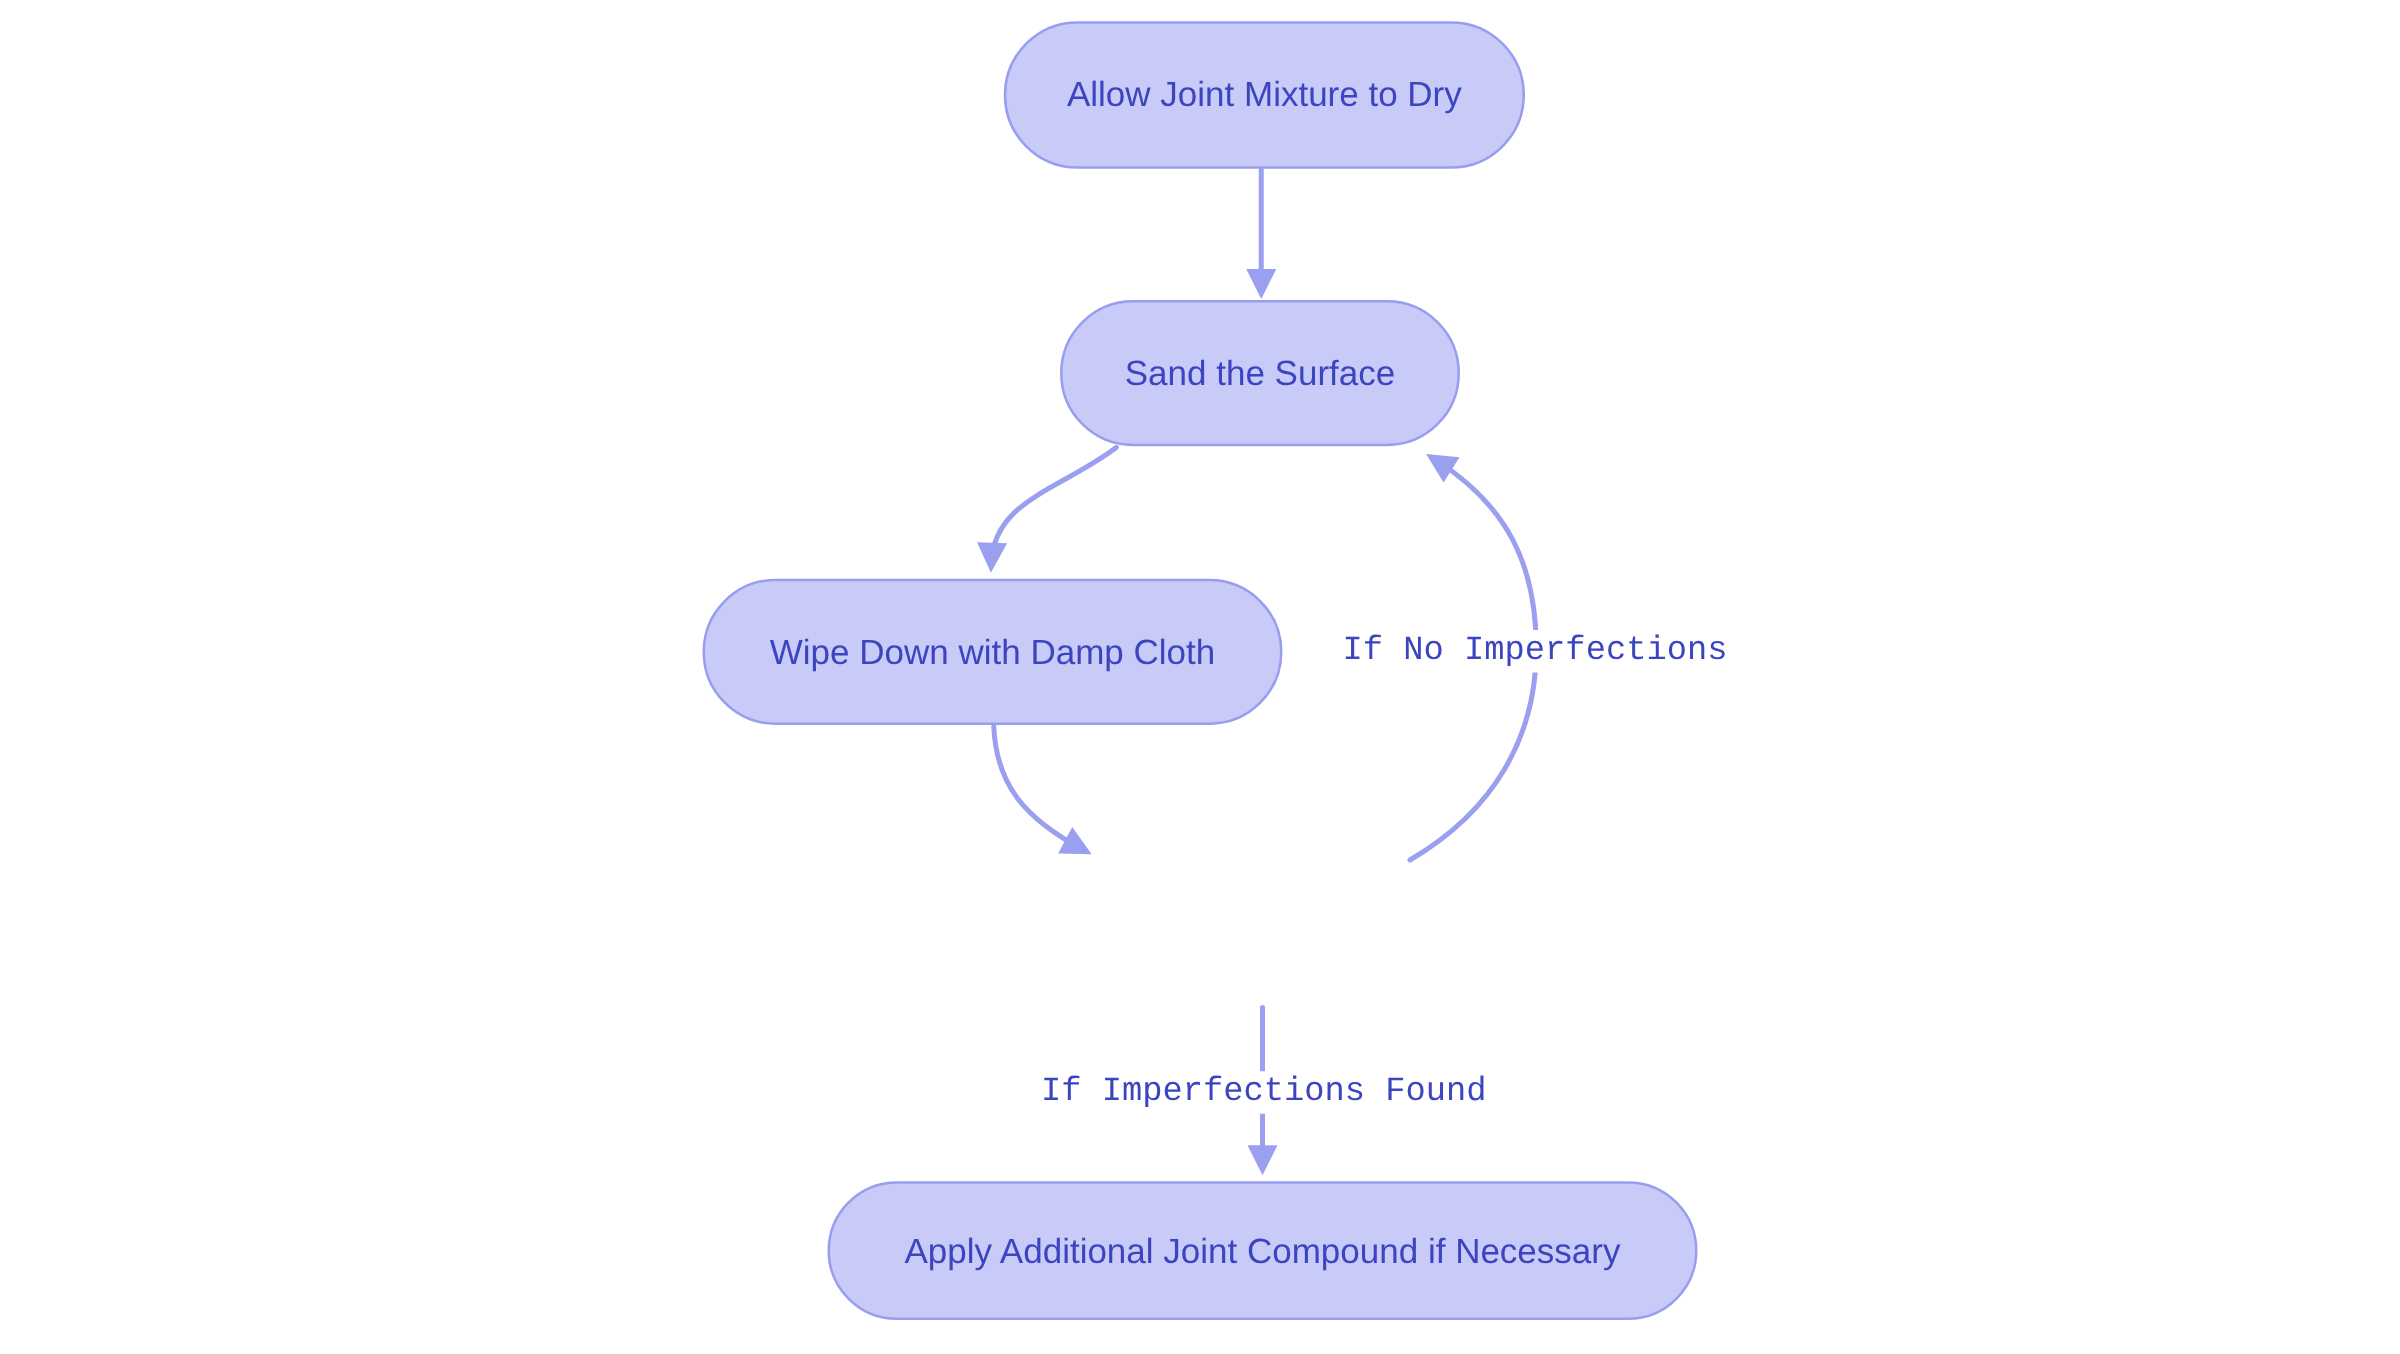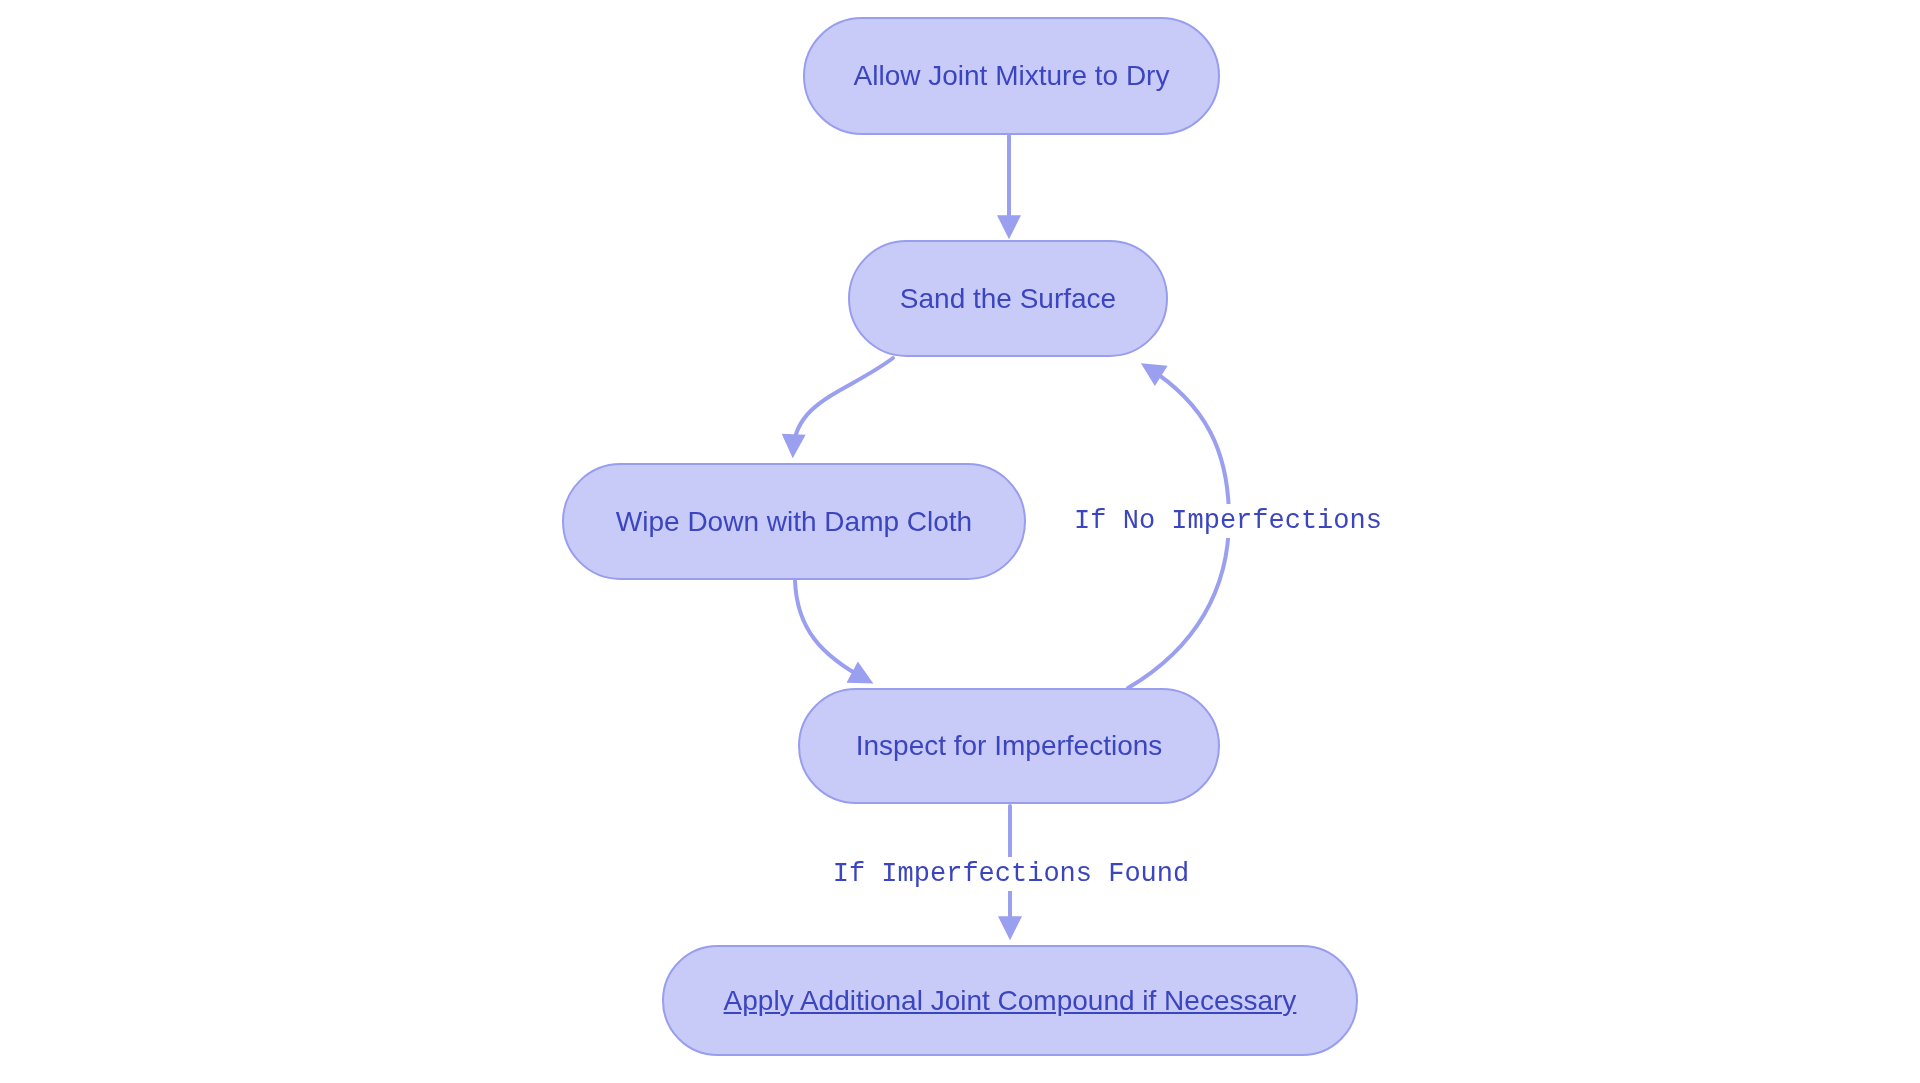--- a/index.html
+++ b/index.html
@@ -43,21 +43,21 @@
     color:var(--node-text);
     font-size:28px;
     text-align:center;
     box-sizing:border-box;
     padding:0 20px;
   }
   .node-dry    {left:803px; top:17px;  width:417px; height:118px;}
   .node-sand   {left:848px; top:240px; width:320px; height:117px;}
   .node-wipe   {left:562px; top:463px; width:464px; height:117px;align-items:center;}
   .node-inspect{left:798px; top:688px; width:422px; height:116px;}
-  .node-apply  {left:662px; top:945px; width:696px; height:111px;text-decoration:underline;}
+  .node-apply  {left:662px; top:945px; width:696px; height:111px;}
   .edge-label{
     position:absolute;
     z-index:3;
     transform:translate(-50%,-50%);
     background:var(--bg);
     color:var(--edge-text);
     font-size:27px;
     padding:2px 8px;
     white-space:nowrap;
     font-family:Liberation Mono, monospace;
@@ -88,23 +88,20 @@
   </div>
 
   <div class="node node-sand">
     <span>Sand the Surface</span>
   </div>
 
   <div class="node node-wipe">
     <span>Wipe Down with Damp Cloth</span>
   </div>
 
-  <div class="node node-inspect">
-    <span>Inspect for Imperfections</span>
-  </div>
 
   <div class="node node-apply">
     <span>Apply Additional Joint Compound if Necessary</span>
   </div>
 
   <div class="edge-label label-no-imperfections">If No Imperfections</div>
 
   <div class="edge-label label-imperfections-found">If Imperfections Found</div>
 
 </div>

